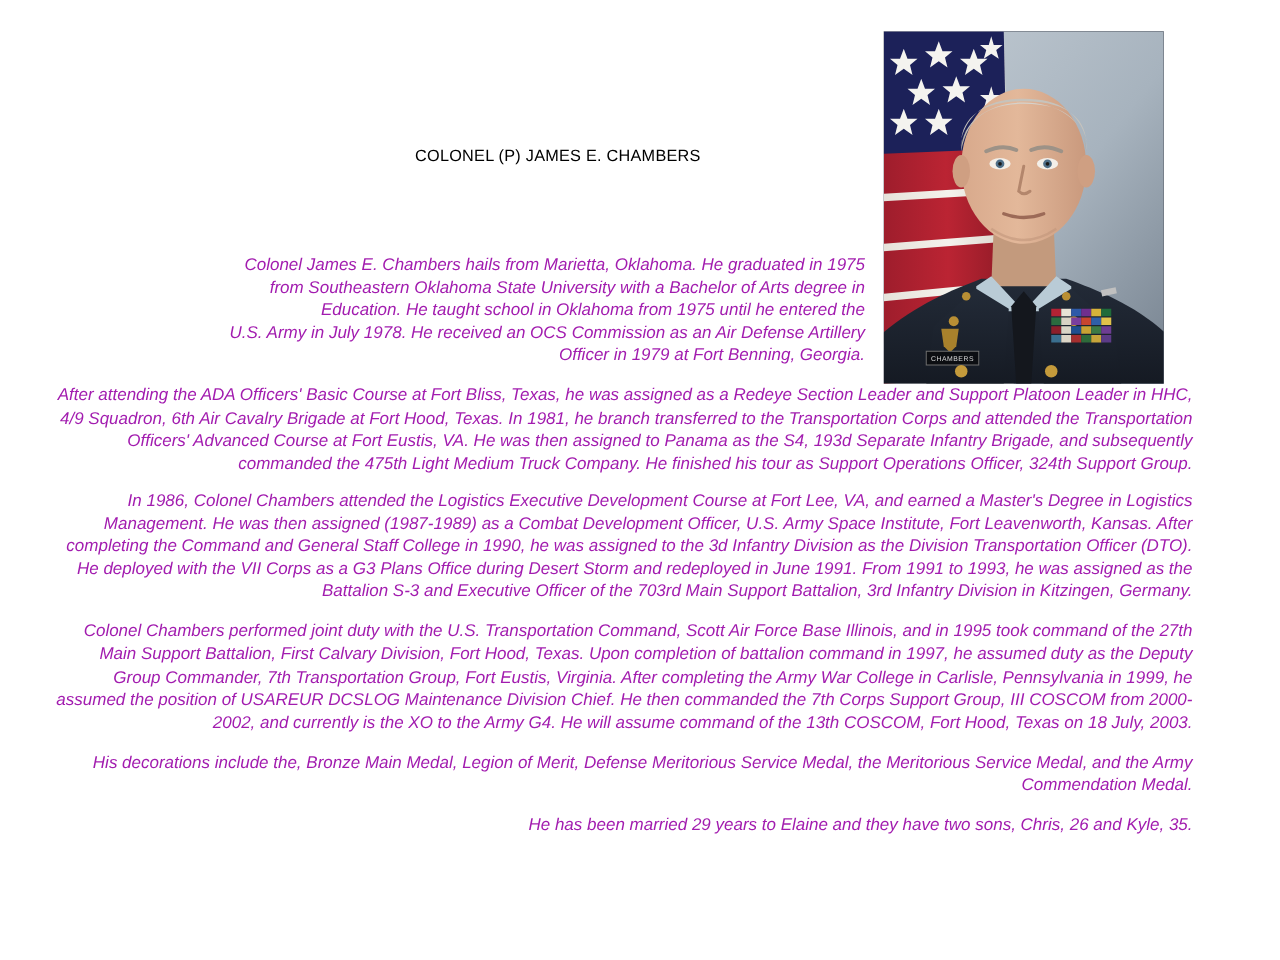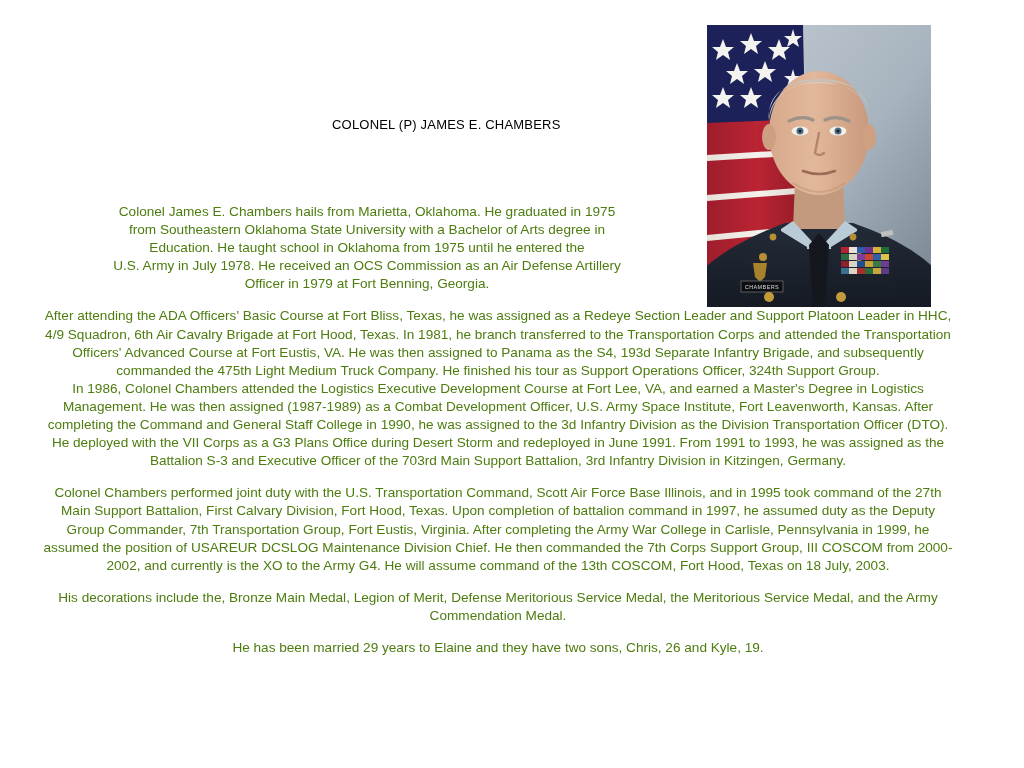--- a/index.html
+++ b/index.html
@@ -39,30 +39,31 @@
   
   .body-text {
     position: absolute;
     left: 42px;
     top: 203px;
     width: 912px;
   }
   .para {
     font-size: 13.6px;
     line-height: 18.1px;
-    color: #4d7c0f;
+    color: #a21caf;
     margin: 0 0 14px 0;
-    text-align: center;
+    text-align: right;
     white-space: pre-line;
+    font-style: italic;
   }
   .para.narrow {
     width: 650px;
   }
   .para.tight {
-    margin-bottom: 0;
+    margin-bottom: 12px;
   }
   .para:last-child {
     margin-bottom: 0;
   }
 
   
   .portrait {
     position: absolute;
     left: 707px;
     top: 25px;
@@ -237,16 +238,16 @@
   <div class="body-text">
     <p class="para narrow">Colonel James E. Chambers hails from Marietta, Oklahoma.  He graduated in 1975
 from Southeastern Oklahoma State University with a Bachelor of Arts degree in
 Education.  He  taught school in Oklahoma from 1975 until he entered the
 U.S. Army in July 1978.  He received an OCS Commission as an Air Defense Artillery
 Officer in 1979 at Fort Benning, Georgia.</p>
     <p class="para tight">After attending the ADA Officers' Basic Course at Fort Bliss, Texas, he was assigned as a Redeye Section Leader and Support Platoon Leader in HHC, 4/9 Squadron, 6th Air Cavalry Brigade at Fort Hood, Texas.  In 1981, he branch transferred to the Transportation Corps and attended the Transportation Officers' Advanced Course at Fort Eustis, VA. He was then assigned to Panama as the S4, 193d Separate Infantry Brigade, and subsequently commanded the 475th Light Medium Truck Company.  He finished his tour as Support Operations Officer, 324th Support Group.</p>
     <p class="para">In 1986, Colonel Chambers attended the Logistics Executive Development Course at Fort Lee, VA, and earned a Master's Degree in Logistics Management.  He was then assigned (1987-1989) as a Combat Development Officer, U.S. Army Space Institute, Fort Leavenworth, Kansas.  After completing the Command and General Staff College in 1990, he was assigned to the 3d Infantry Division as the Division Transportation Officer (DTO).  He deployed with the VII Corps as a G3 Plans Office during Desert Storm and redeployed in June 1991. From 1991 to 1993, he was assigned as the Battalion S-3 and Executive Officer of the 703rd Main Support Battalion, 3rd Infantry Division in Kitzingen, Germany.</p>
     <p class="para">Colonel Chambers performed joint duty with the U.S. Transportation Command, Scott Air Force Base Illinois, and in 1995 took command of the 27th Main Support Battalion, First Calvary Division, Fort Hood, Texas.  Upon completion of battalion command in 1997, he assumed duty as the Deputy Group Commander, 7th Transportation Group, Fort Eustis, Virginia.  After completing the Army War College in Carlisle, Pennsylvania in 1999, he assumed the position of USAREUR DCSLOG Maintenance Division Chief.  He then commanded the 7th Corps Support Group, III COSCOM from 2000-2002, and currently is the XO to the Army G4.  He will assume command of the 13th COSCOM, Fort Hood, Texas on 18 July, 2003.</p>
     <p class="para">His decorations include the, Bronze Main Medal, Legion of Merit, Defense Meritorious Service Medal, the Meritorious Service Medal, and the Army Commendation Medal.</p>
-    <p class="para">He has been married 29 years to Elaine and they have two sons, Chris, 26 and Kyle, 19.</p>
+    <p class="para">He has been married 29 years to Elaine and they have two sons, Chris, 26 and Kyle, 35.</p>
   </div>
 
 </div>
 
 </body></html>

